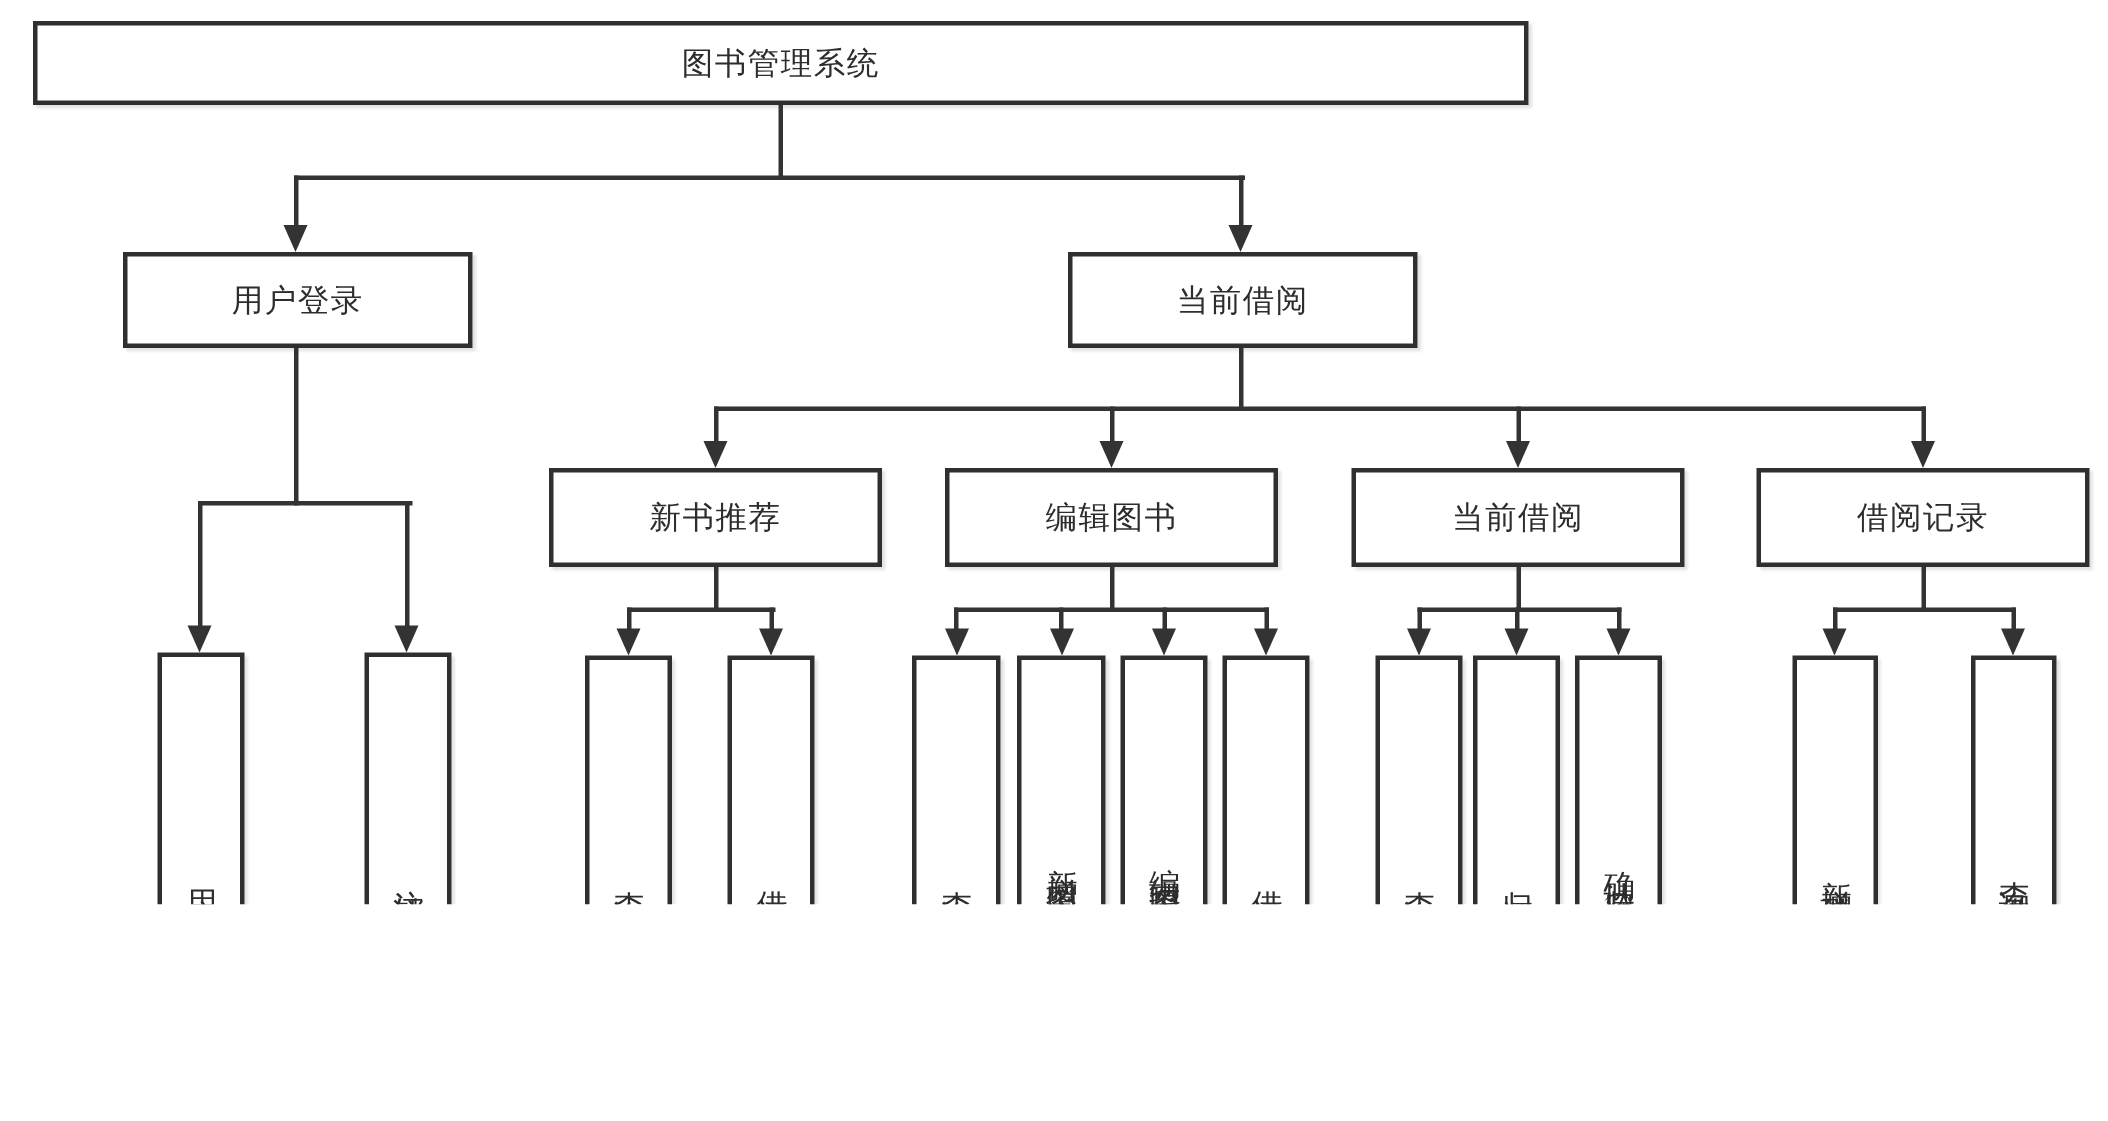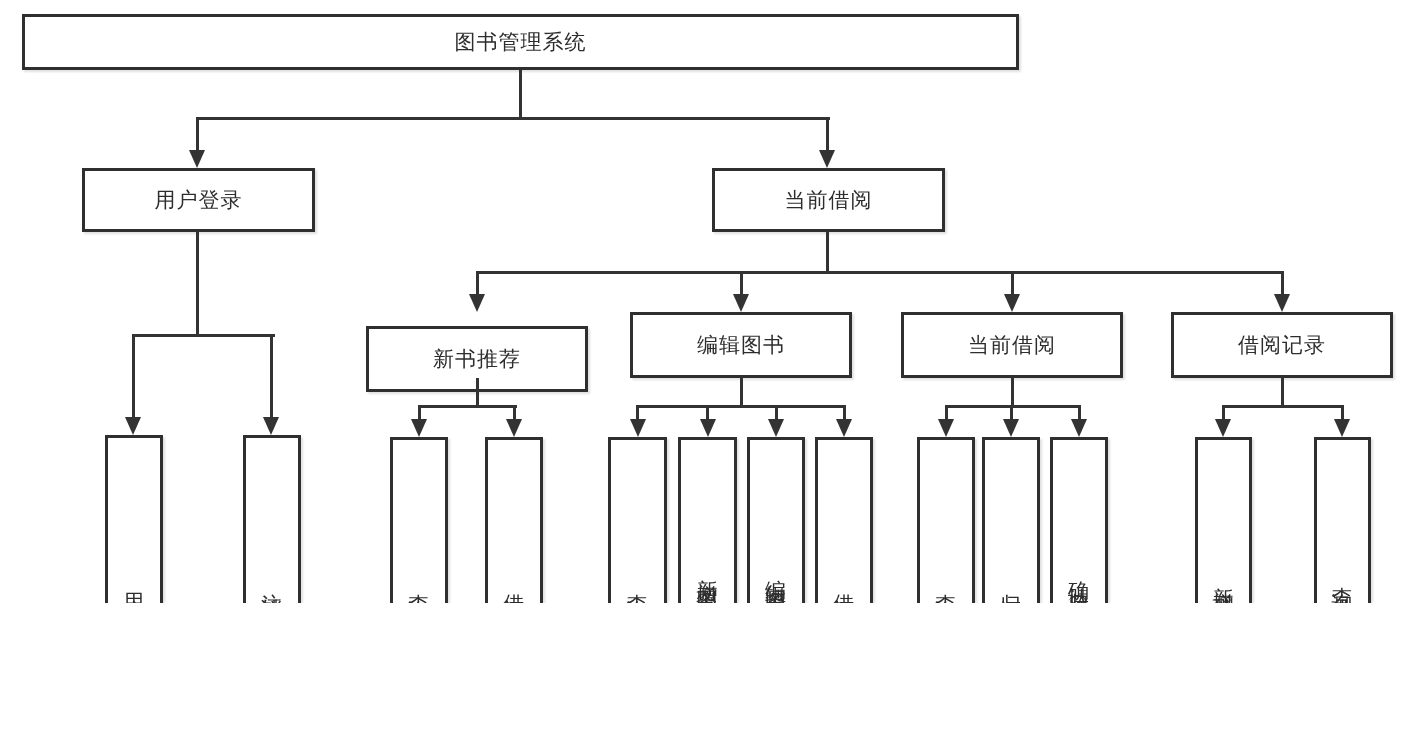--- a/index.html
+++ b/index.html
@@ -85,21 +85,21 @@
   <div class="hline" style="left:476px;top:271px;width:808px;"></div>
   <div class="vline" style="left:476px;top:271px;height:25px;"></div>
   <div class="vline" style="left:740px;top:271px;height:25px;"></div>
   <div class="vline" style="left:1011px;top:271px;height:25px;"></div>
   <div class="vline" style="left:1281px;top:271px;height:25px;"></div>
   <div class="arr" style="left:469px;top:294px;"></div>
   <div class="arr" style="left:733px;top:294px;"></div>
   <div class="arr" style="left:1004px;top:294px;"></div>
   <div class="arr" style="left:1274px;top:294px;"></div>
 
-  <div class="box" style="left:366px;top:312px;width:222px;height:66px;margin-top:14px;">新书推荐</div>
+  <div class="box" style="left:366px;top:312px;width:222px;height:66px;">新书推荐</div>
   <div class="box" style="left:630px;top:312px;width:222px;height:66px;">编辑图书</div>
   <div class="box" style="left:1171px;top:312px;width:222px;height:66px;">借阅记录</div>
   <div class="box" style="left:901px;top:312px;width:222px;height:66px;">当前借阅</div>
 
   <div class="vline" style="left:476px;top:378px;height:30px;"></div>
   <div class="hline" style="left:418px;top:405px;width:99px;"></div>
   <div class="vline" style="left:418px;top:405px;height:16px;"></div>
   <div class="vline" style="left:513px;top:405px;height:16px;"></div>
   <div class="arr" style="left:411px;top:419px;"></div>
   <div class="arr" style="left:506px;top:419px;"></div>

